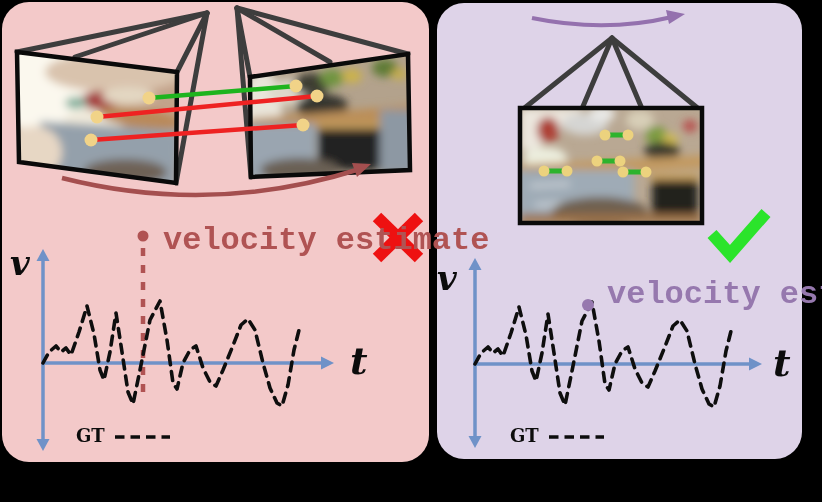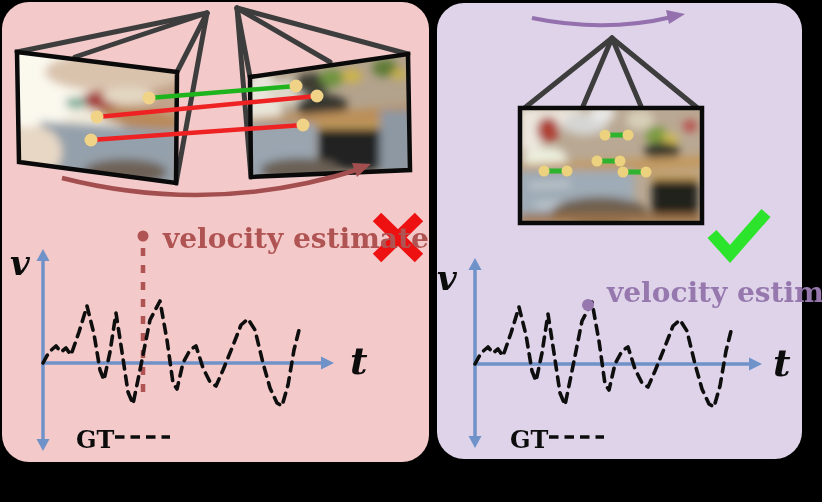--- a/index.html
+++ b/index.html
@@ -2,24 +2,24 @@
 <html style="--left-accent: #b05353; --right-accent: #9678ae;"><head>
 <meta charset="utf-8">
 <style>
   html,body{margin:0;padding:0;background:#000;}
   #stage{position:relative;width:822px;height:502px;background:#000;overflow:hidden;
          font-family:"DejaVu Serif","Liberation Serif",serif;}
   #stage svg{position:absolute;left:0;top:0;}
   .txt{position:absolute;white-space:nowrap;color:#111;}
   .axis-label{font-style:italic;font-weight:bold;font-size:34px;color:#0c0c0c;}
   .axis-label.t{font-size:38px;}
-  .annotation{font-weight:bold;font-size:28px;}
+  .annotation{font-weight:bold;font-size:32px;font-family:Liberation Mono, monospace;}
   .annotation.left{color:var(--left-accent,#b25555);}
   .annotation.right{color:var(--right-accent,#9678ae);}
-  .gt-label{font-weight:bold;font-size:24px;color:#0c0c0c;}
+  .gt-label{font-weight:bold;font-size:18px;color:#0c0c0c;}
 </style>
 </head>
 <body>
 
 <div id="stage">
 <svg width="822" height="502" viewBox="0 0 822 502">
   <defs>
     <filter id="blur4" x="-20%" y="-20%" width="140%" height="140%">
           <feGaussianBlur stdDeviation="4"></feGaussianBlur>
         </filter>

